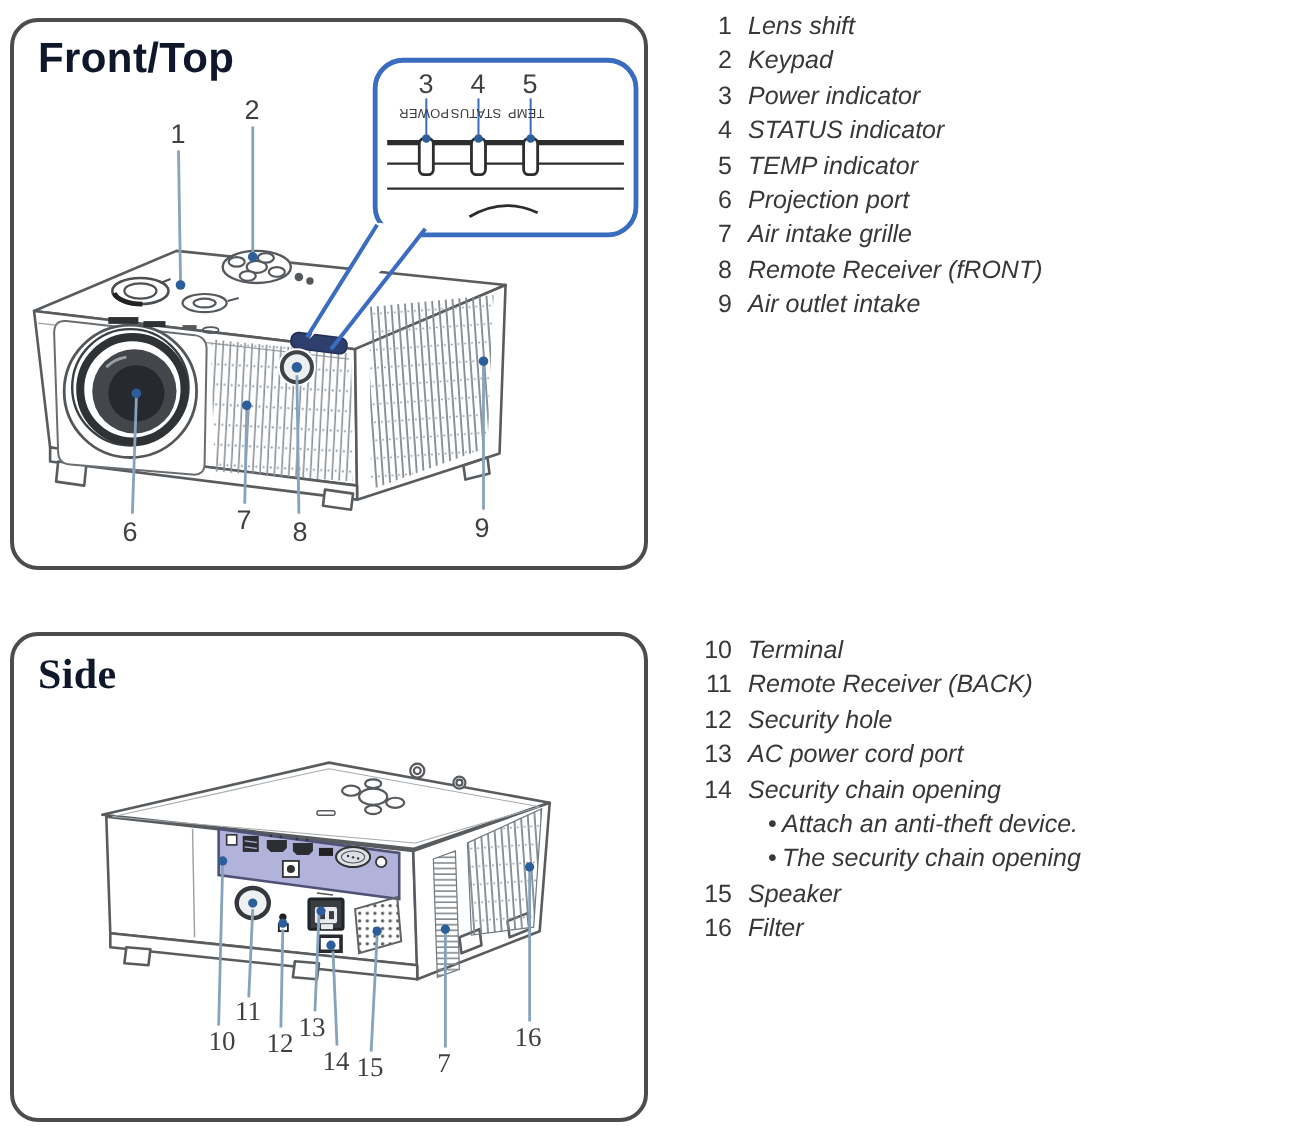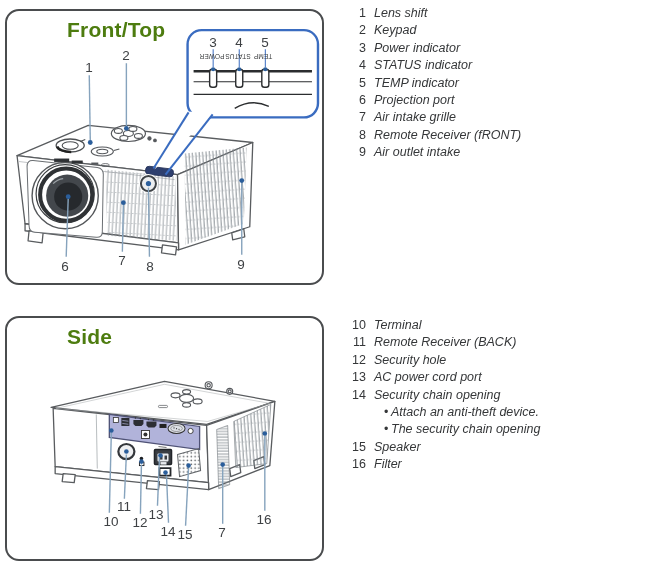--- a/index.html
+++ b/index.html
@@ -6,24 +6,24 @@
   .canvas {
     position:relative; width:650px; height:570px; background:#ffffff;
     font-family:"Liberation Sans","DejaVu Sans",sans-serif; color:#37393b;
     overflow:hidden;
   }
   .panel {
     position:absolute; box-sizing:border-box; background:#fff;
     border:2px solid #4a4c4e; border-radius:14px;
   }
   #panel-front { left:5px;  top:9px;   width:319px; height:276px; }
-  #panel-side  { left:5px;  top:316px; width:319px; height:245px; }
+  #panel-side  { left:5px;  top:316px; width:319px; height:245px;font-family:Liberation Serif, serif; }
   .panel-title {
     position:absolute; left:12px; top:7px; font-size:21px; font-weight:bold;
-    color:#4d7c0f; letter-spacing:0.2px;margin-left:48px;
+    color:#0f172a; letter-spacing:0.2px;
   }
   .draw { position:absolute; left:0; top:0; width:100%; height:100%; }
   .co {
     position:absolute; transform:translate(-50%,-50%);
     font-size:13.5px; color:#3e4144; white-space:nowrap;
   }
   .ind-label {
     position:absolute; transform:translate(-50%,-50%) rotate(180deg);
     font-size:6.5px; color:#3a3c3e; white-space:nowrap; letter-spacing:0.1px;
   }

